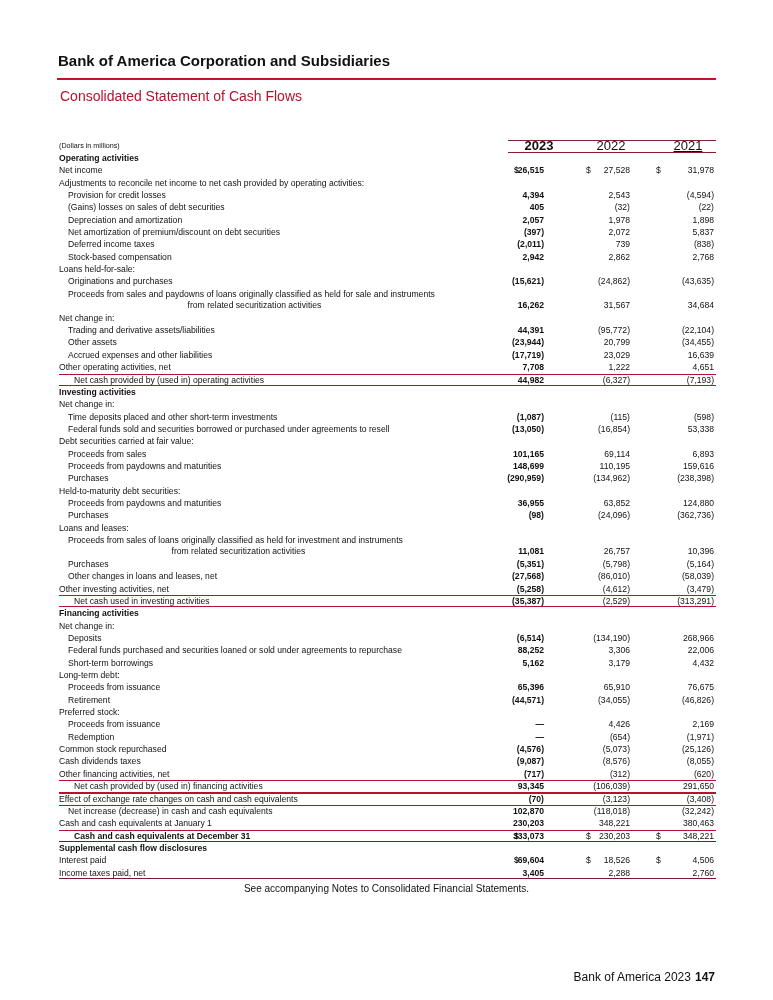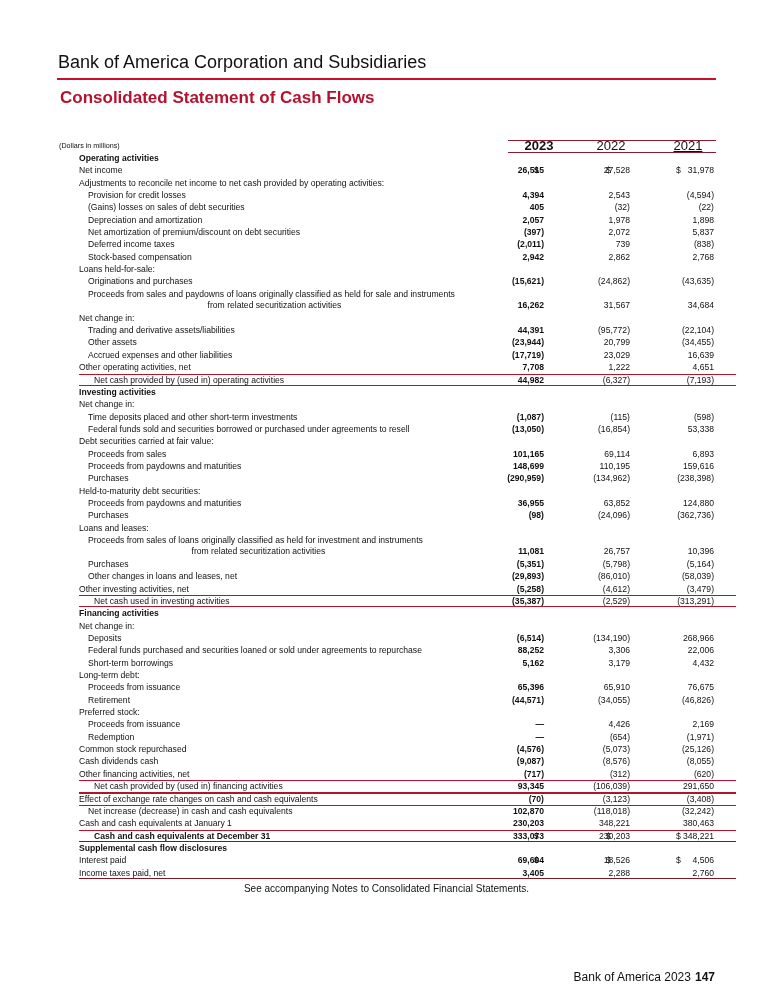--- a/index.html
+++ b/index.html
@@ -1,21 +1,21 @@
 <!DOCTYPE html>
 <html><head>
 <meta charset="utf-8">
 <style>
   html, body { margin: 0; padding: 0; background: #ffffff; }
   body { width: 773px; height: 1000px; position: relative; font-family: "Liberation Sans", sans-serif; color: #111; overflow: hidden; }
-  .company { position: absolute; left: 58px; top: 52px; font-size: 18px; font-weight: normal; color: #111; }
+  .company { position: absolute; left: 58px; top: 52px; font-size: 15px; font-weight: bold; color: #111; }
   .top-rule { position: absolute; left: 57px; top: 78px; width: 659px; height: 2px; background: #c8102e; }
-  .stmt-title { position: absolute; left: 60px; top: 88px; font-size: 17px; font-weight: bold; color: #b5122e; }
+  .stmt-title { position: absolute; left: 60px; top: 88px; font-size: 14px; font-weight: normal; color: #b5122e; }
   .tbl { position: absolute; left: 59px; top: 140px; width: 657px; }
-  .row { position: relative; height: 12.35px; font-size: 8.6px; line-height: 12.35px; white-space: nowrap; margin-left: 20px; }
+  .row { position: relative; height: 12.35px; font-size: 8.6px; line-height: 12.35px; white-space: nowrap; }
   .row.tall { height: 24px; }
   .row.tall .label { line-height: 11px; top: 1px; }
   .row.tall .num, .row.tall .cur { top: 11px; }
   .label { position: absolute; left: 0; text-align: center; }
   .lvl1 { left: 9px; }
   .lvl2 { left: 15px; }
   .bold { font-weight: bold; }
   .num { position: absolute; text-align: right; }
   .c2023 { right: 172px; width: 80px; font-weight: bold; text-align: right; }
   .c2022 { right: 86px; width: 80px; }
@@ -221,21 +221,21 @@
         <span class="num c2021">10,396</span>
       </div>
       <div class="row">
         <span class="label lvl1">Purchases</span>
         <span class="num c2023">(5,351)</span>
         <span class="num c2022">(5,798)</span>
         <span class="num c2021">(5,164)</span>
       </div>
       <div class="row">
         <span class="label lvl1">Other changes in loans and leases, net</span>
-        <span class="num c2023">(29,893)</span>
+        <span class="num c2023">(27,568)</span>
         <span class="num c2022">(86,010)</span>
         <span class="num c2021">(58,039)</span>
       </div>
       <div class="row">
         <span class="label">Other investing activities, net</span>
         <span class="num c2023">(5,258)</span>
         <span class="num c2022">(4,612)</span>
         <span class="num c2021">(3,479)</span>
       </div>
       <div class="row">
@@ -300,21 +300,21 @@
         <span class="num c2022">(654)</span>
         <span class="num c2021">(1,971)</span>
       </div>
       <div class="row">
         <span class="label">Common stock repurchased</span>
         <span class="num c2023">(4,576)</span>
         <span class="num c2022">(5,073)</span>
         <span class="num c2021">(25,126)</span>
       </div>
       <div class="row">
-        <span class="label">Cash dividends cash</span>
+        <span class="label">Cash dividends taxes</span>
         <span class="num c2023">(9,087)</span>
         <span class="num c2022">(8,576)</span>
         <span class="num c2021">(8,055)</span>
       </div>
       <div class="row">
         <span class="label">Other financing activities, net</span>
         <span class="num c2023">(717)</span>
         <span class="num c2022">(312)</span>
         <span class="num c2021">(620)</span>
       </div>

